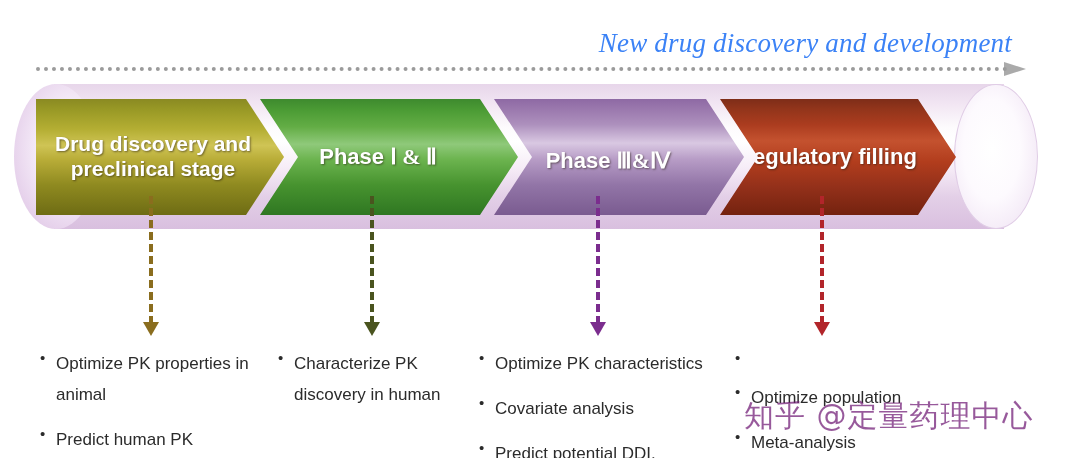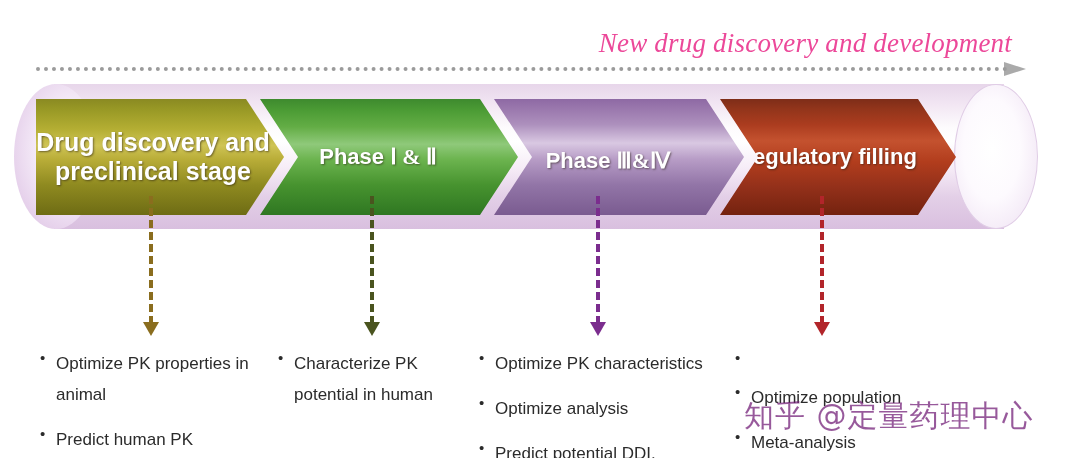--- a/index.html
+++ b/index.html
@@ -18,21 +18,21 @@
   
   #title {
     position: absolute;
     left: 0;
     top: 28px;
     width: 1012px;
     text-align: right;
     font-family: "Liberation Serif", serif;
     font-style: italic;
     font-size: 27px;
-    color: #ec4899;
+    color: #3b82f6;
     letter-spacing: 0.2px;
     white-space: nowrap;
   }
 
   
   #dotline-wrap {
     position: absolute;
     left: 36px;
     top: 62px;
     width: 1008px;
@@ -139,21 +139,21 @@
     white-space: pre-line;
   }
 
   #chev-0 {
     left: 0px;
     width: 248px;
     background: linear-gradient(to bottom,
       #8a8a22 0%, #9a9a26 10%, #b4ae33 26%, #cfc455 40%,
       #b9ad38 52%, #8f8a20 74%, #6e6c14 100%);
   }
-  #chev-0 .chev-label { font-size: 25px; padding-right: 14px; }
+  #chev-0 .chev-label { font-size: 21px; padding-right: 14px; }
 
   #chev-1 {
     left: 224px;
     width: 258px;
     background: linear-gradient(to bottom,
       #3e8a2e 0%, #4c9c35 10%, #63ad45 24%, #8fc97a 39%,
       #6cb44f 52%, #47932f 74%, #2f7722 100%);
   }
   #chev-1 .chev-label { font-size: 22px; }
 
@@ -307,32 +307,32 @@
     </div>
     <div class="bullet-row">
       <span class="bullet-dot">•</span>
       <span class="bullet-text">Predict human PK</span>
     </div>
   </div>
 
   <div class="col" id="col-1">
     <div class="bullet-row">
       <span class="bullet-dot">•</span>
-      <span class="bullet-text">Characterize PK potential in human</span>
+      <span class="bullet-text">Characterize PK discovery in human</span>
     </div>
   </div>
 
   <div class="col" id="col-2">
     <div class="bullet-row">
       <span class="bullet-dot">•</span>
       <span class="bullet-text">Optimize PK characteristics</span>
     </div>
     <div class="bullet-row">
       <span class="bullet-dot">•</span>
-      <span class="bullet-text">Optimize analysis</span>
+      <span class="bullet-text">Covariate analysis</span>
     </div>
     <div class="bullet-row">
       <span class="bullet-dot">•</span>
       <span class="bullet-text">Predict potential DDI.</span>
     </div>
   </div>
 
   <div class="col" id="col-3">
     <div class="bullet-row">
       <span class="bullet-dot">•</span>

